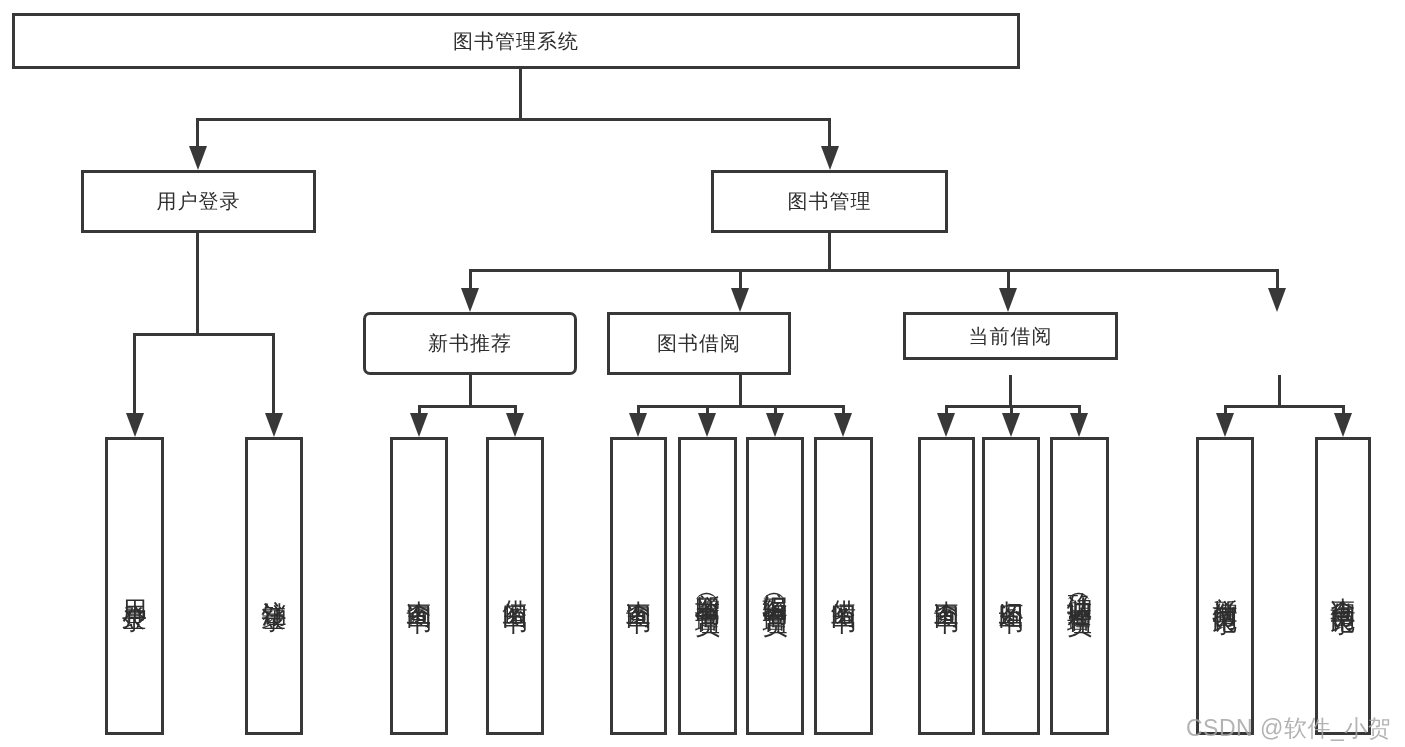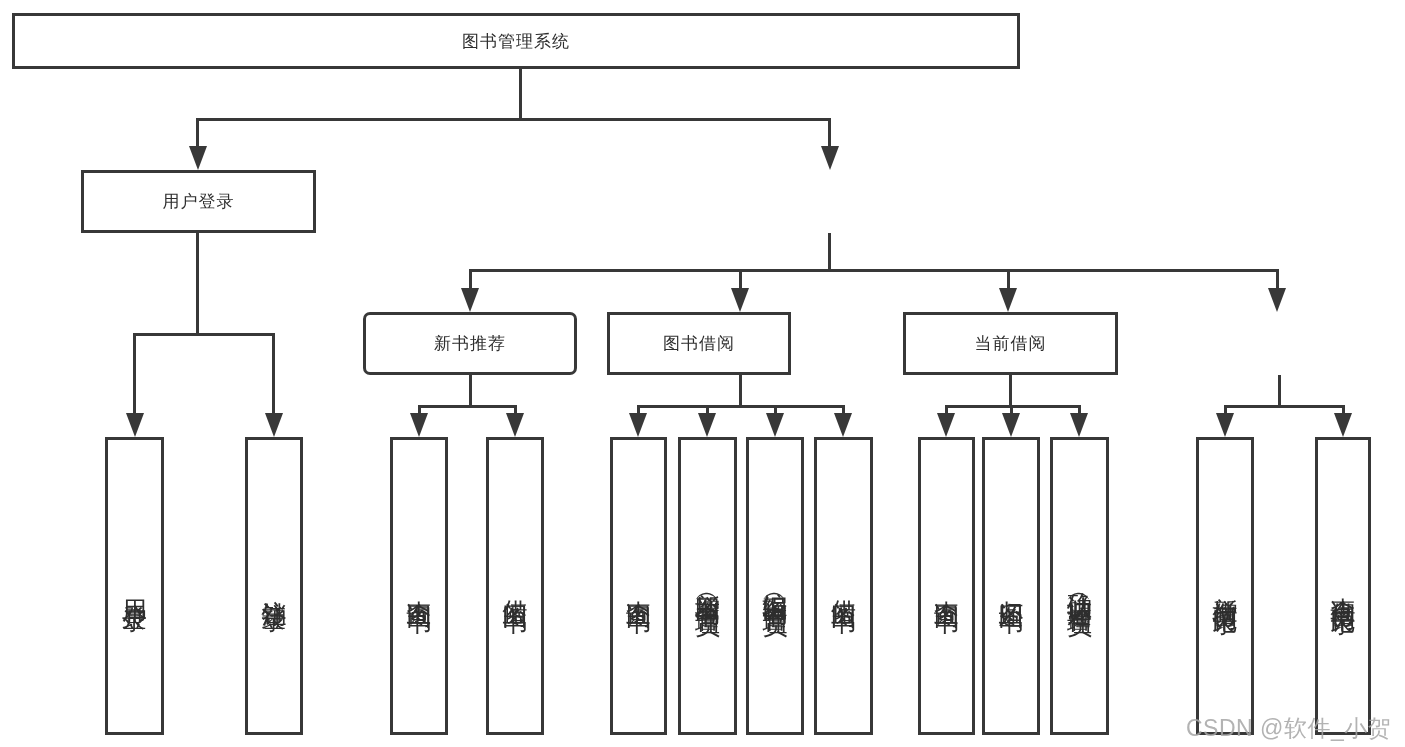--- a/index.html
+++ b/index.html
@@ -17,21 +17,21 @@
   .stage{position:relative;width:1405px;height:747px;}
   .box{
     position:absolute;
     border:3px solid var(--line-color);
     background:#fff;
     color:var(--text-color);
     display:flex;align-items:center;justify-content:center;
     box-sizing:border-box;
     white-space:nowrap;
   }
-  .hbox{font-size:17px;letter-spacing:1px;}
+  .hbox{font-size:20px;letter-spacing:1px;}
   .vbox{
     writing-mode:vertical-rl;
     text-orientation:mixed;
     font-size:25px;
     letter-spacing:3px;
     line-height:1;
   }
   .vline{position:absolute;width:3px;background:var(--line-color);}
   .hline{position:absolute;height:3px;background:var(--line-color);}
   .ahead{
@@ -54,20 +54,21 @@
   <div class="box hbox" style="left:12px;top:13px;width:1008px;height:56px;">图书管理系统</div>
 
   <div class="vline" style="left:519px;top:69px;height:51px;"></div>
   <div class="hline" style="left:197px;top:118px;width:634px;"></div>
   <div class="vline" style="left:196px;top:118px;height:30px;"></div>
   <div class="ahead" style="left:189px;top:146px;"></div>
   <div class="vline" style="left:828px;top:118px;height:30px;"></div>
   <div class="ahead" style="left:821px;top:146px;"></div>
 
   <div class="box hbox" style="left:81px;top:170px;width:235px;height:63px;">用户登录</div>
+  <div class="box hbox" style="left:711px;top:170px;width:237px;height:63px;">图书管理</div>
 
   <div class="vline" style="left:196px;top:233px;height:102px;"></div>
   <div class="hline" style="left:133px;top:333px;width:142px;"></div>
   <div class="vline" style="left:133px;top:335px;height:80px;"></div>
   <div class="ahead" style="left:126px;top:413px;"></div>
   <div class="vline" style="left:272px;top:335px;height:80px;"></div>
   <div class="ahead" style="left:265px;top:413px;"></div>
 
   <div class="vline" style="left:828px;top:233px;height:38px;"></div>
   <div class="hline" style="left:469px;top:269px;width:810px;"></div>
@@ -75,21 +76,21 @@
   <div class="ahead" style="left:461px;top:288px;"></div>
   <div class="vline" style="left:739px;top:269px;height:22px;"></div>
   <div class="ahead" style="left:731px;top:288px;"></div>
   <div class="vline" style="left:1007px;top:269px;height:22px;"></div>
   <div class="ahead" style="left:999px;top:288px;"></div>
   <div class="vline" style="left:1276px;top:269px;height:22px;"></div>
   <div class="ahead" style="left:1268px;top:288px;"></div>
 
   <div class="box hbox" style="left:363px;top:312px;width:214px;height:63px;border-radius:7px;">新书推荐</div>
   <div class="box hbox" style="left:607px;top:312px;width:184px;height:63px;font-family:Liberation Serif, serif;">图书借阅</div>
-  <div class="box hbox" style="left:903px;top:312px;width:215px;height:63px;">当前借阅</div>
+  <div class="box hbox" style="left:903px;top:312px;width:215px;height:48px;">当前借阅</div>
 
   <div class="vline" style="left:469px;top:375px;height:33px;"></div>
   <div class="vline" style="left:739px;top:375px;height:33px;"></div>
   <div class="vline" style="left:1009px;top:375px;height:33px;"></div>
   <div class="vline" style="left:1278px;top:375px;height:33px;"></div>
 
   <div class="hline" style="left:418px;top:405px;width:99px;"></div>
   <div class="hline" style="left:637px;top:405px;width:208px;"></div>
   <div class="hline" style="left:945px;top:405px;width:136px;"></div>
   <div class="hline" style="left:1224px;top:405px;width:119px;"></div>

